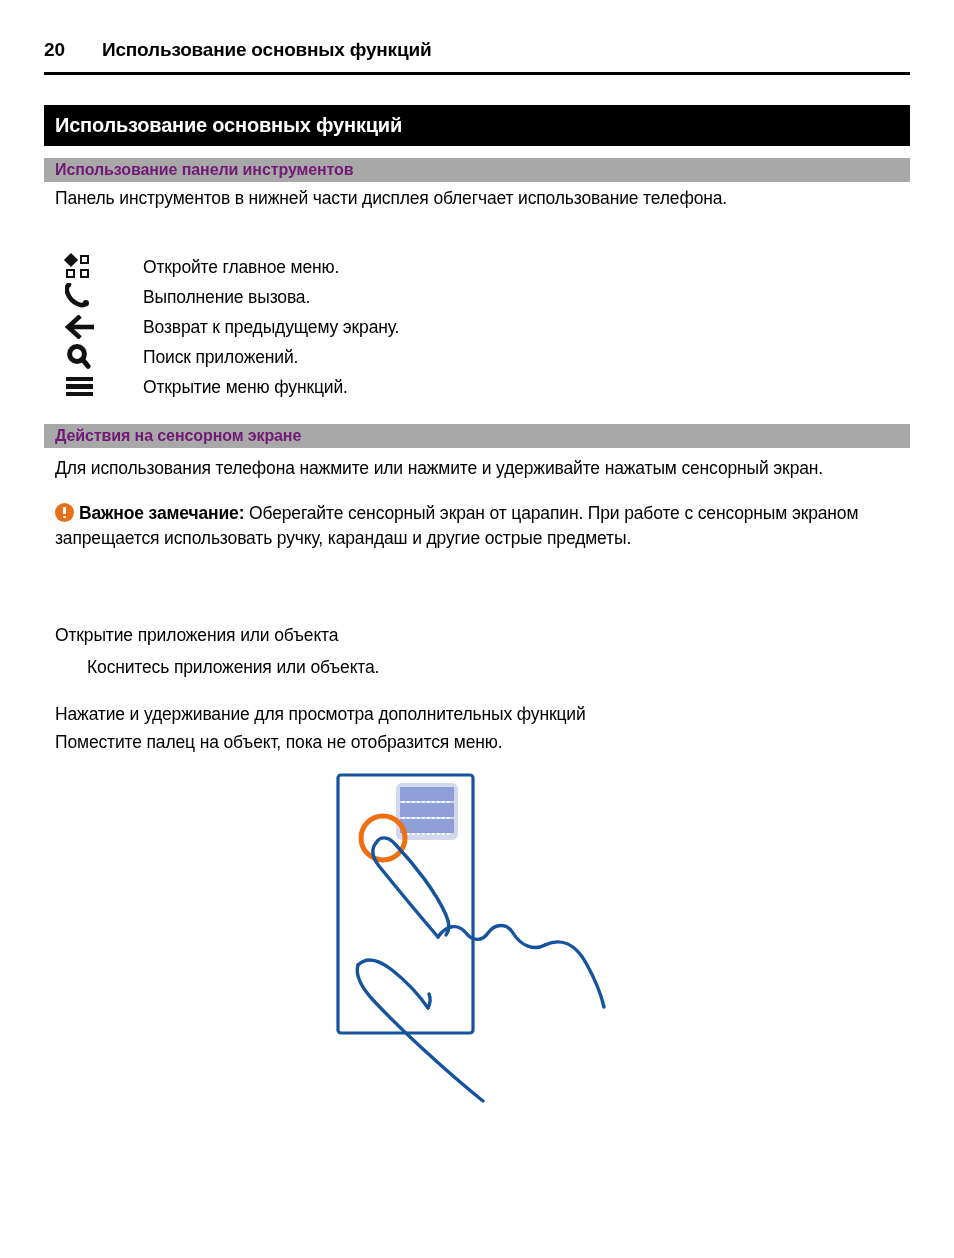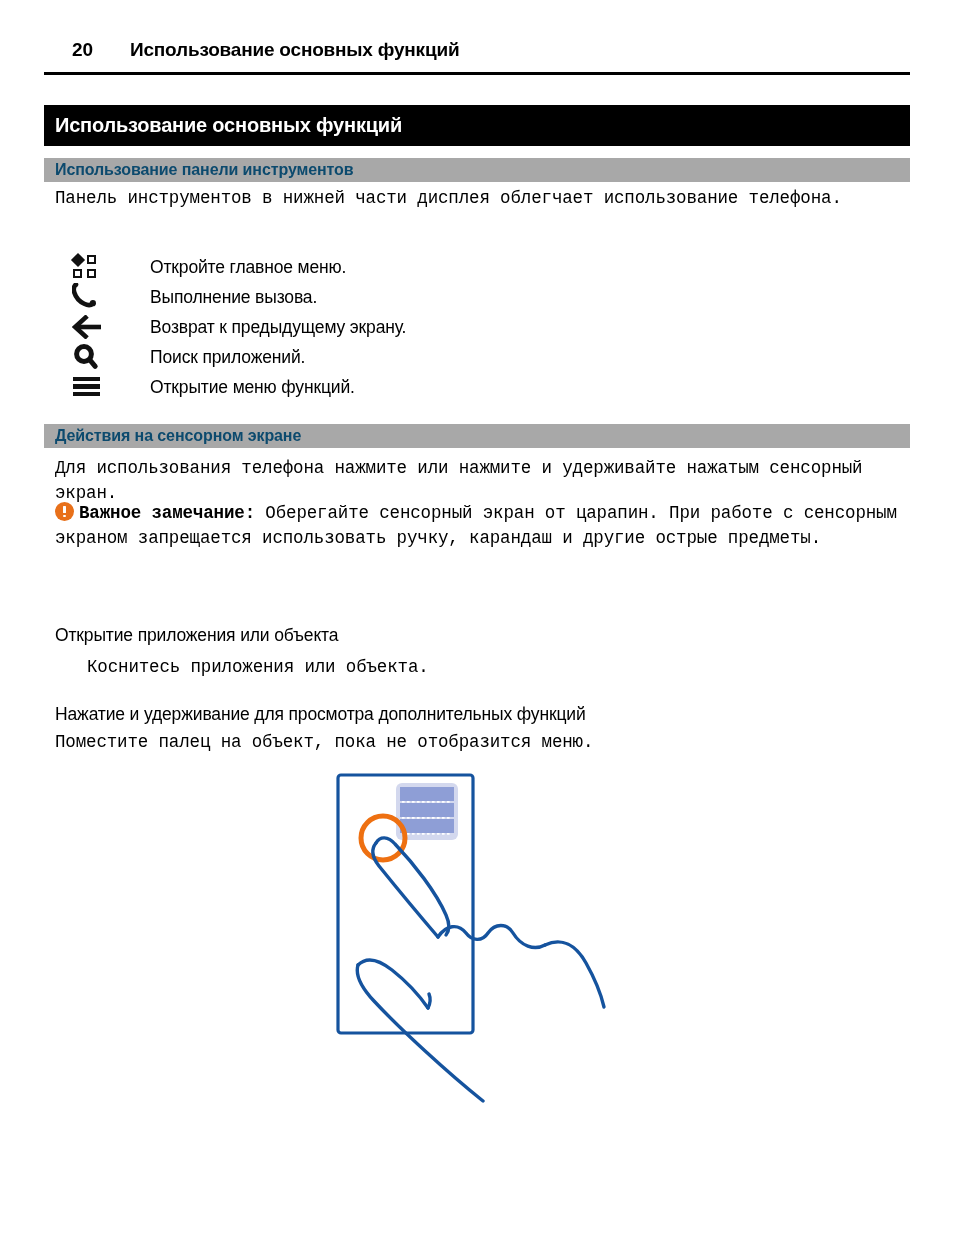--- a/index.html
+++ b/index.html
@@ -33,21 +33,20 @@
     border-bottom: 3px solid #000000;
     display: flex;
     align-items: flex-start;
   }
   .running-header .pageno {
     font-size: 19px;
     font-weight: bold;
     letter-spacing: -0.1px;
     line-height: 23px;
     width: 58px;
-    margin-left: 28px;
   }
   .running-header .htitle {
     font-size: 19px;
     font-weight: bold;
     letter-spacing: -0.2px;
     line-height: 23px;
   }
 
   
   .chapter-bar {
@@ -76,35 +75,34 @@
     height: 24px;
     background: #a8a8a8;
     display: flex;
     align-items: center;
   }
   .gray-bar .gtitle {
     font-size: 16px;
     font-weight: bold;
     letter-spacing: -0.1px;
     padding-left: 11px;
-    color: #0c4a6e;
+    color: #701a75;
   }
   #section-toolbar-bar { top: 158px; }
   #section-touch-bar   { top: 424px; }
 
   
   .para {
     position: absolute;
     left: 55px;
     width: 848px;
     font-size: 17.5px;
     line-height: 25px;
     letter-spacing: -0.15px;
     color: #000000;
-    font-family: Liberation Mono, monospace;
   }
   #para-toolbar { top: 186px; }
   #para-touch   { top: 456px; }
   #para-note    { top: 501px; padding-left: 0; }
   #para-open    { top: 655px; margin-left: 32px; }
   #para-hold    { top: 730px; }
 
   .subhead {
     position: absolute;
     left: 55px;
@@ -146,21 +144,21 @@
     width: 2.6px;
     height: 2.6px;
     background: #ffffff;
     border-radius: 50%;
   }
   .note-strong { font-weight: bold; }
 
   
   .icon-list {
     position: absolute;
-    left: 72px;
+    left: 65px;
     top: 252px;
     width: 560px;
   }
   .icon-row {
     position: relative;
     height: 30px;
     display: flex;
     align-items: center;
   }
   .icon-cell {

